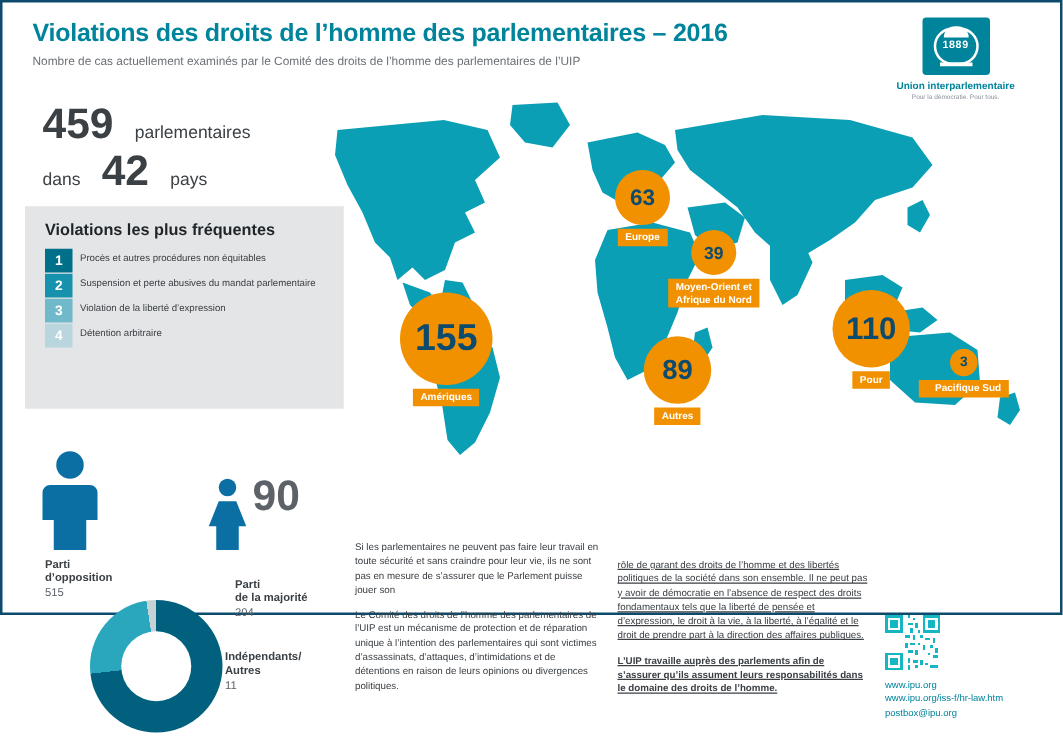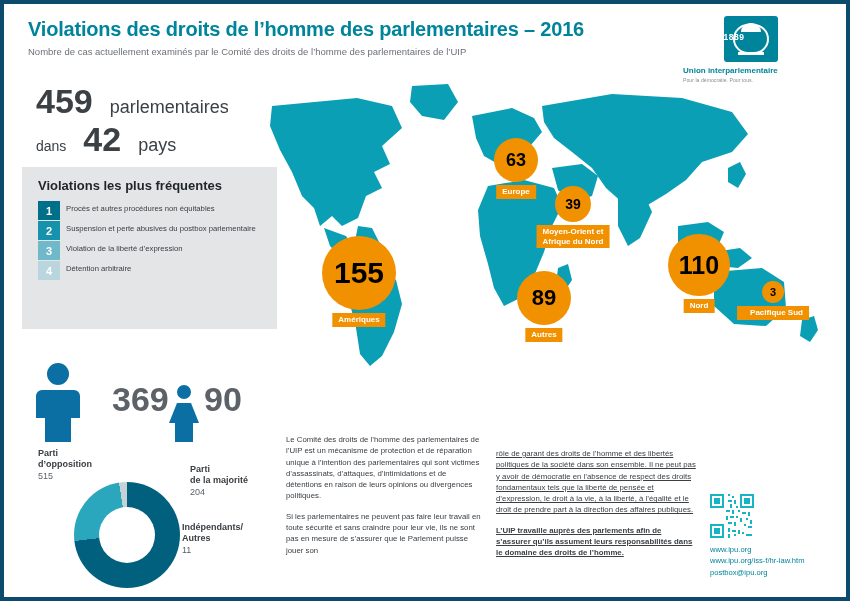--- a/index.html
+++ b/index.html
@@ -6,41 +6,41 @@
   html, body { margin:0; padding:0; }
   body {
     width: 850px; height: 601px;
     font-family: "Liberation Sans", sans-serif;
     background: #ffffff;
     position: relative;
     overflow: hidden;
   }
   #page {
     position: relative;
-    width: 850px; height: 601px;
+    width: 850px; height: 492px;
     background: #ffffff;
-    border: 4px solid #0c4a6e;
+    border: 2px solid #0c4a6e;
   }
 
   
   .header {
     position: absolute; left: 24px; top: 14px; width: 700px;
   }
   .title {
     font-size: 20px; font-weight: bold; color: #00849b;
     letter-spacing: -0.2px; margin: 0;
   }
   .subtitle {
     font-size: 9.5px; color: #6b7076; margin-top: 5px;
   }
 
   
   .logo-wrap {
-    position: absolute; right: 28px; top: 12px;
-    width: 135px; text-align: left;
+    position: absolute; right: 16px; top: 12px;
+    width: 135px; text-align: center;
   }
   .logo-mark {
     width: 54px; height: 46px; margin: 0 auto;
     background: #00849b; border-radius: 3px;
     position: relative;
   }
   .logo-mark .ring {
     position:absolute; left:50%; top:50%;
     transform: translate(-50%,-50%);
     width: 36px; height: 30px;
@@ -63,21 +63,21 @@
     font-size: 8px; color: #00849b; margin-top: 4px; font-weight: 600;
   }
   .logo-tag {
     font-size: 5.2px; color: #8a9097; margin-top: 2px;
   }
 
   
   .stats { position: absolute; left: 32px; top: 80px; }
   .stat-line { display: flex; align-items: baseline; gap: 17px; }
   .stat-num { font-size: 34px; font-weight: bold; color: #3b4045; line-height: 1; }
-  .stat-word { font-size: 18px; color: #3b4045; }
+  .stat-word { font-size: 14px; color: #3b4045; }
   .stat-line.second { margin-top: 4px; }
   .stat-dans { font-size: 14px; color: #3b4045; }
 
   
   .viol-panel {
     position: absolute; left: 18px; top: 163px;
     width: 255px; height: 162px;
     background: #e3e5e6;
   }
   .viol-title {
@@ -95,21 +95,21 @@
     font-size: 7.7px; color: #3b4045; line-height: 1.35;
     padding-left: 6px; padding-top: 3px; max-width: 200px;
   }
 
   
   .map-wrap {
     position: absolute; left: 258px; top: 72px; width: 580px; height: 300px;
   }
   .bubble {
     position: absolute; border-radius: 50%;
-    background: #f29100; color: #000000;
+    background: #f29100; color: #0c4a6e;
     display: flex; align-items: center; justify-content: center;
     font-weight: bold;
   }
   .bubble-label {
     position: absolute; background: #f29100; color: #fff;
     font-size: 8px; font-weight: bold; padding: 2px 6px;
     white-space: nowrap; text-align: center; line-height: 1.2;
   }
 
   
@@ -181,21 +181,21 @@
 
   <div class="viol-panel">
     <div class="viol-title">Violations les plus fréquentes</div>
     <div id="viol-list">
         <div class="viol-row">
           <div class="viol-rank" style="background: rgb(0, 111, 138);">1</div>
           <div class="viol-text">Procès et autres procédures non équitables</div>
         </div>
         <div class="viol-row">
           <div class="viol-rank" style="background: rgb(23, 146, 173);">2</div>
-          <div class="viol-text">Suspension et perte abusives du postbox parlementaire</div>
+          <div class="viol-text">Suspension et perte abusives du mandat parlementaire</div>
         </div>
         <div class="viol-row">
           <div class="viol-rank" style="background: rgb(111, 185, 203);">3</div>
           <div class="viol-text">Violation de la liberté d’expression</div>
         </div>
         <div class="viol-row">
           <div class="viol-rank" style="background: rgb(185, 214, 222);">4</div>
           <div class="viol-text">Détention arbitraire</div>
         </div>
       </div>
@@ -237,36 +237,35 @@
     <div id="bubbles">
         <div class="bubble" style="width: 74px; height: 74px; left: 60px; top: 160px; font-size: 30px; background: rgb(242, 145, 0);">155</div>
         <div class="bubble-label" style="background: rgb(242, 145, 0); left: 97px; top: 237px; transform: translateX(-50%);">Amériques</div>
         <div class="bubble" style="width: 44px; height: 44px; left: 232px; top: 62px; font-size: 18px; background: rgb(242, 145, 0);">63</div>
         <div class="bubble-label" style="background: rgb(242, 145, 0); left: 254px; top: 109px; transform: translateX(-50%);">Europe</div>
         <div class="bubble" style="width: 36px; height: 36px; left: 293px; top: 110px; font-size: 14px; background: rgb(242, 145, 0);">39</div>
         <div class="bubble-label" style="background: rgb(242, 145, 0); left: 311px; top: 149px; transform: translateX(-50%);">Moyen-Orient et<br>Afrique du Nord</div>
         <div class="bubble" style="width: 54px; height: 54px; left: 255px; top: 195px; font-size: 22px; background: rgb(242, 145, 0);">89</div>
         <div class="bubble-label" style="background: rgb(242, 145, 0); left: 282px; top: 252px; transform: translateX(-50%);">Autres</div>
         <div class="bubble" style="width: 62px; height: 62px; left: 406px; top: 158px; font-size: 25px; background: rgb(242, 145, 0);">110</div>
-        <div class="bubble-label" style="background: rgb(242, 145, 0); left: 437px; top: 223px; transform: translateX(-50%);">Nord</div>
+        <div class="bubble-label" style="background: rgb(242, 145, 0); left: 437px; top: 223px; transform: translateX(-50%);">Pour</div>
         <div class="bubble" style="width: 22px; height: 22px; left: 500px; top: 205px; font-size: 11px; background: rgb(242, 145, 0);">3</div>
         <div class="bubble-label" style="background: rgb(242, 145, 0); left: 511px; top: 230px; transform: translateX(-50%); padding-left: 13px;">Pacifique Sud</div>
       </div>
   </div>
 
   <div class="gender">
     <svg width="250" height="80" viewBox="0 0 250 80">
 
       <circle cx="32" cy="12" r="11" fill="#0b6fa4"></circle>
       <path d="M16,28 h32 a6,6 0 0 1 6,6 v22 h-9 v24 h-26 v-24 h-9 v-22 a6,6 0 0 1 6,-6 z" fill="#0b6fa4"></path>
 
       <circle cx="158" cy="30" r="7" fill="#0b6fa4"></circle>
       <path d="M151,41 h14 l8,20 h-6 v19 h-18 v-19 h-6 z" fill="#0b6fa4"></path>
     </svg>
-    <div class="g-num-m">369</div>
     <div class="g-num-f">90</div>
   </div>
 
   <div class="donut-block">
     <div class="donut" id="donut" style="background: conic-gradient(rgb(0, 96, 125) 0deg, rgb(0, 96, 125) 263.529deg, rgb(42, 167, 189) 263.529deg, rgb(42, 167, 189) 351.373deg, rgb(198, 211, 214) 351.373deg, rgb(198, 211, 214) 360deg);"></div>
 
     <div class="lbl" style="left:16px; top:4px; width:90px;">
       <b>Parti<br>d’opposition</b><br>
       <span class="v">515</span>
     </div>
@@ -276,22 +275,22 @@
       <span class="v">204</span>
     </div>
 
     <div class="lbl" style="left:160px; top:78px; width:100px;">
       <b>Indépendants/<br>Autres</b><br>
       <span class="v">11</span>
     </div>
   </div>
 
   <div class="col" style="left:282px; top:430px; width:198px;">
+    <p>Si les parlementaires ne peuvent pas faire leur travail en toute sécurité et sans craindre pour leur vie, ils ne sont pas en mesure de s’assurer que le Parlement puisse jouer son</p>
     <p>Le Comité des droits de l’homme des parlementaires de l’UIP est un mécanisme de protection et de réparation unique à l’intention des parlementaires qui sont victimes d’assassinats, d’attaques, d’intimidations et de détentions en raison de leurs opinions ou divergences politiques.</p>
-    <p>Si les parlementaires ne peuvent pas faire leur travail en toute sécurité et sans craindre pour leur vie, ils ne sont pas en mesure de s’assurer que le Parlement puisse jouer son</p>
   </div>
 
   <div class="col" style="left:492px; top:444px; width:200px;text-decoration:underline;">
     <p>rôle de garant des droits de l’homme et des libertés politiques de la société dans son ensemble. Il ne peut pas y avoir de démocratie en l’absence de respect des droits fondamentaux tels que la liberté de pensée et d’expression, le droit à la vie, à la liberté, à l’égalité et le droit de prendre part à la direction des affaires publiques.</p>
     <p class="bold">L’UIP travaille auprès des parlements afin de s’assurer qu’ils assument leurs responsabilités dans le domaine des droits de l’homme.</p>
   </div>
 
   <div class="qr">
     <svg width="44" height="44" viewBox="0 0 22 22" shape-rendering="crispEdges">
       <rect width="22" height="22" fill="#ffffff"></rect>

